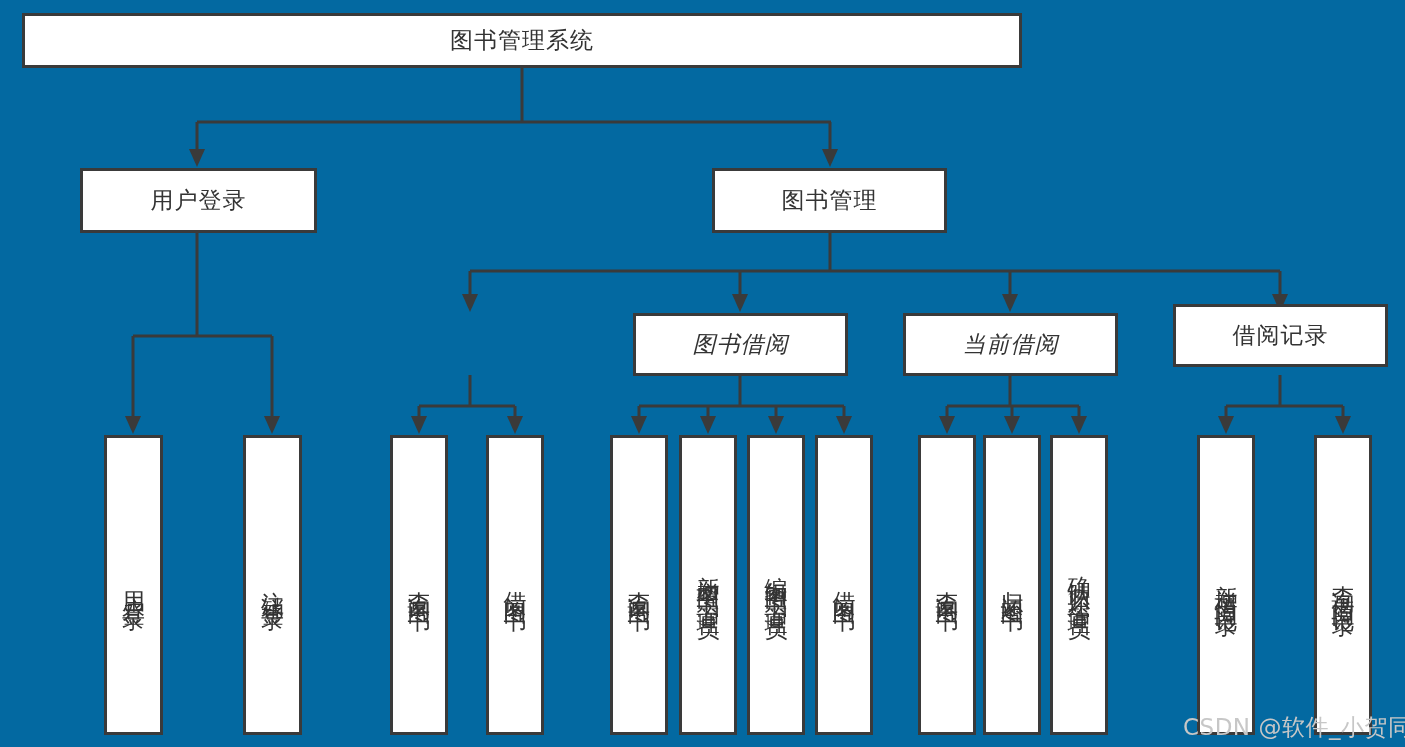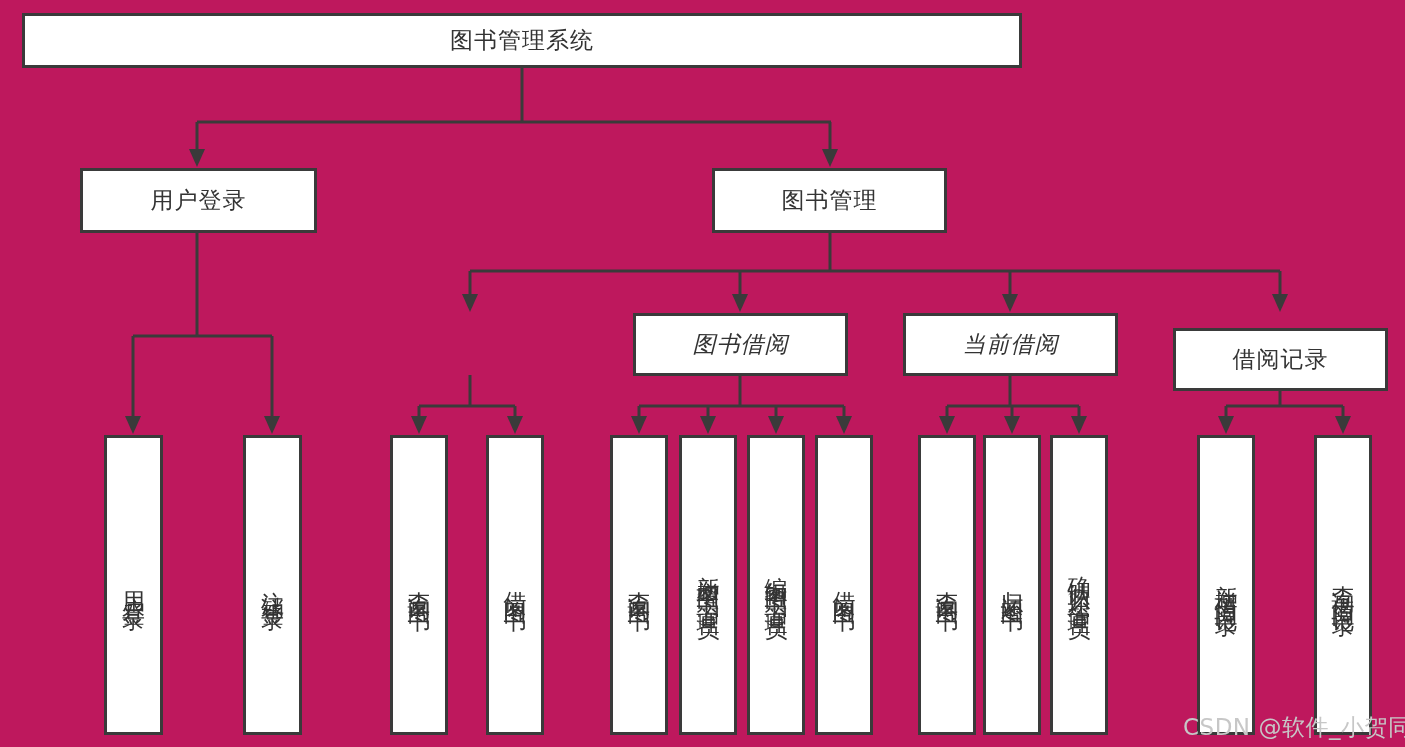--- a/index.html
+++ b/index.html
@@ -1,20 +1,20 @@
 <!DOCTYPE html>
 <html><head>
 <meta charset="utf-8">
 <style>
   html, body { margin: 0; padding: 0; background: #ffffff; }
   .canvas {
     position: relative;
     width: 1405px;
     height: 747px;
-    background: #be185d;
+    background: #0369a1;
     font-family: "DejaVu Sans", "Liberation Sans", sans-serif;
     overflow: hidden;
   }
   .connectors {
     position: absolute;
     left: 0; top: 0;
     width: 1405px; height: 747px;
     pointer-events: none;
   }
   .node {
@@ -96,21 +96,21 @@
     </g>
   </svg>
 
   <div class="node" style="left:22px; top:13px; width:1000px; height:55px;">图书管理系统</div>
 
   <div class="node" style="left:80px; top:168px; width:237px; height:65px;">用户登录</div>
   <div class="node" style="left:712px; top:168px; width:235px; height:65px;">图书管理</div>
 
   <div class="node" style="left:633px; top:313px; width:215px; height:63px;font-style:italic;">图书借阅</div>
   <div class="node" style="left:903px; top:313px; width:215px; height:63px;font-style:italic;">当前借阅</div>
-  <div class="node" style="left:1173px; top:328px; width:215px; height:63px;">借阅记录</div>
+  <div class="node" style="left:1173px; top:304px; width:215px; height:63px;">借阅记录</div>
 
   <div class="leaf" style="left:104px; top:435px; width:59px; height:300px;">
     <span>用户登录</span>
   </div>
   <div class="leaf" style="left:243px; top:435px; width:59px; height:300px;">
     <span>注销登录</span>
   </div>
 
   <div class="leaf" style="left:390px; top:435px; width:58px; height:300px;">
     <span>查询图书</span>

